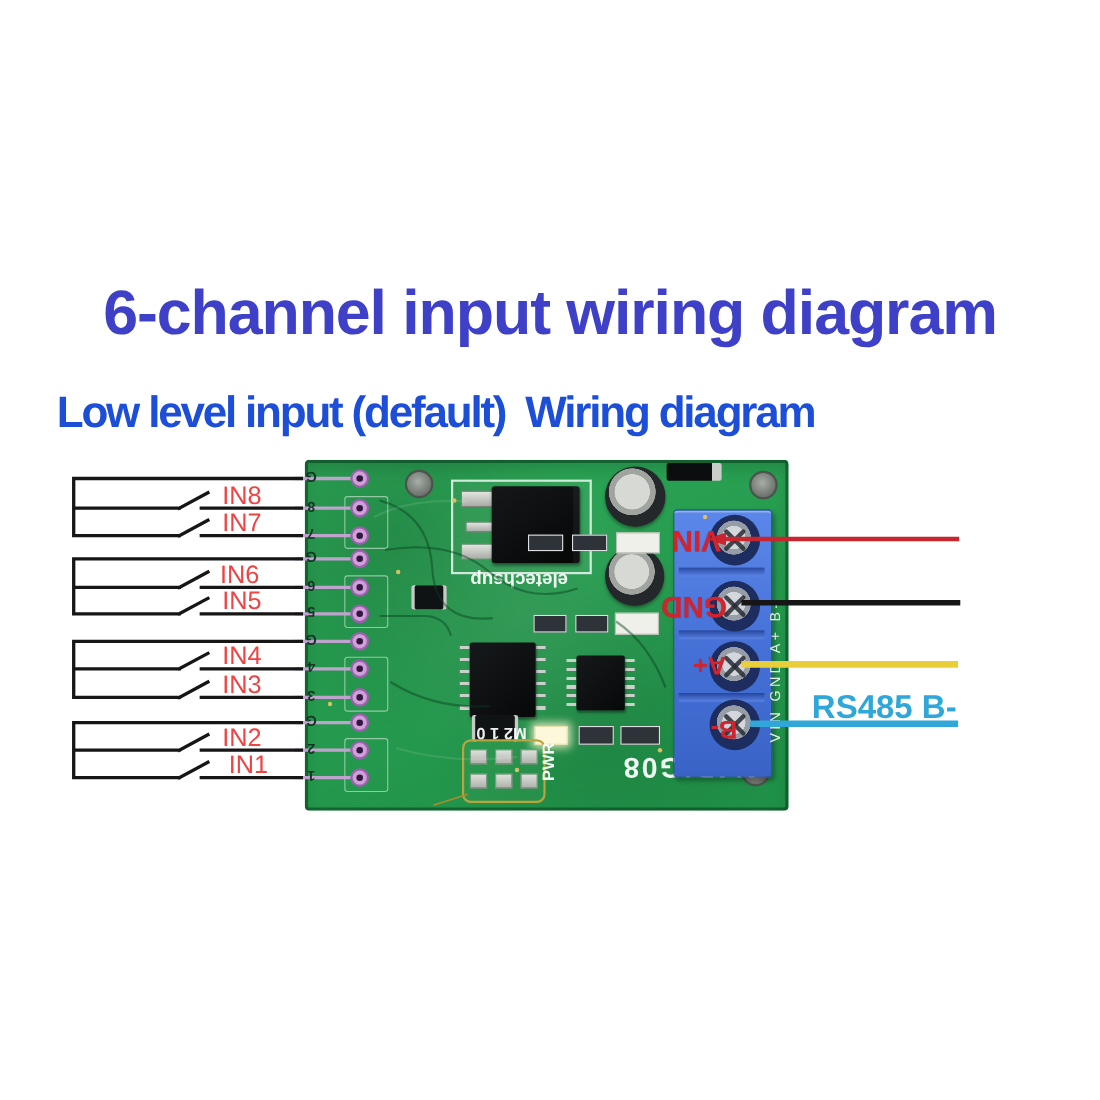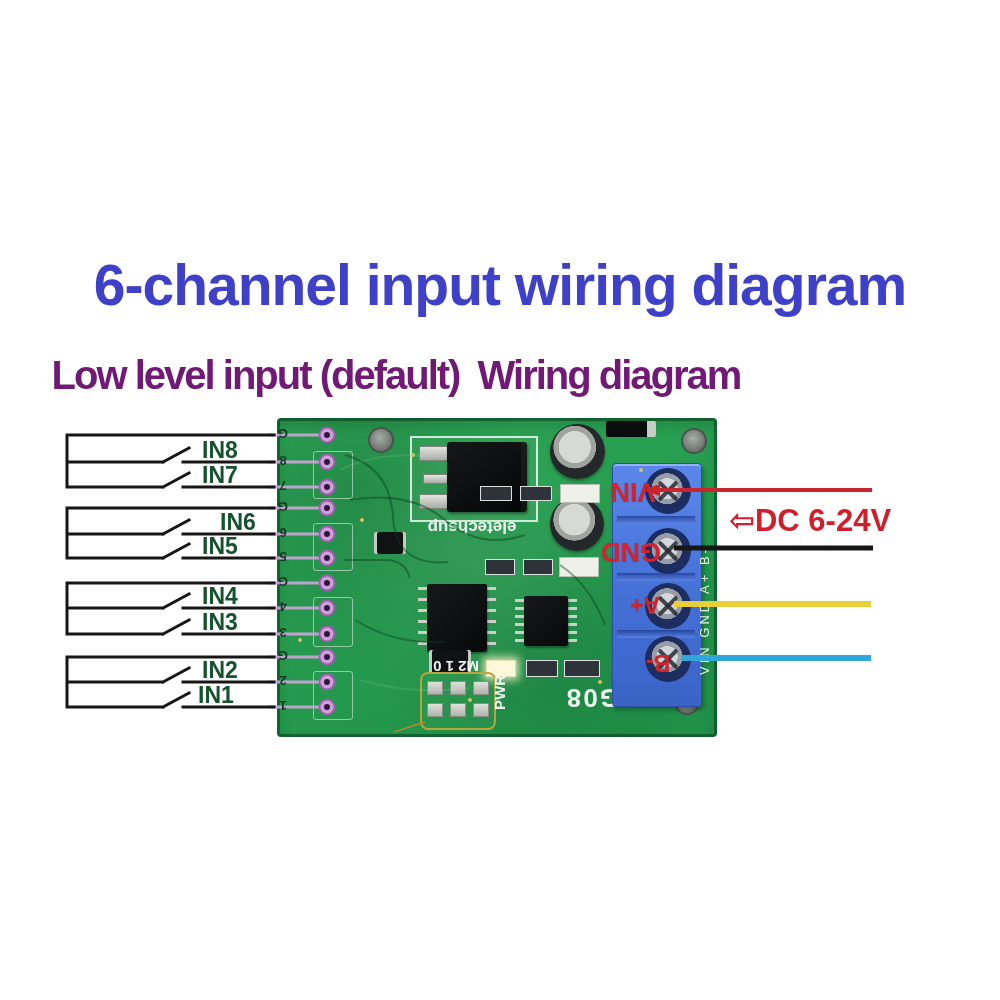--- a/index.html
+++ b/index.html
@@ -4,21 +4,21 @@
 <style>
   html,body{margin:0;padding:0;background:#ffffff;}
   .canvas{position:relative;width:1000px;height:1000px;background:#ffffff;overflow:hidden;
           font-family:"Liberation Sans","DejaVu Sans",sans-serif;}
   .abs{position:absolute;}
 
   
   .title{top:252px;left:0;width:1000px;text-align:center;font-size:57px;font-weight:bold;
          letter-spacing:-1px;color:#3f40c8;white-space:nowrap;}
   .subtitle{top:353px;left:0;width:792px;text-align:center;font-size:40px;font-weight:bold;
-            letter-spacing:-2px;color:#701a75;white-space:pre;}
+            letter-spacing:-2px;color:#1d4ed8;white-space:pre;}
 
   
   .board{left:277px;top:418px;width:440px;height:319px;border-radius:4px;
          background:
            radial-gradient(circle at 18% 22%, rgba(0,0,0,.14), transparent 42%),
            radial-gradient(circle at 62% 75%, rgba(0,0,0,.10), transparent 45%),
            radial-gradient(circle at 45% 45%, rgba(255,255,255,.07), transparent 50%),
            linear-gradient(160deg,#2ca756,#1f8f47);
          box-shadow: inset 0 0 0 3px rgba(0,45,18,.45), inset 0 8px 14px rgba(0,0,0,.15);}
   .hole{border-radius:50%;width:26px;height:26px;background:radial-gradient(circle at 45% 40%,#a7ada7,#6d736d 70%);
@@ -48,21 +48,21 @@
   
   .tblock{background:linear-gradient(180deg,#5c87ea,#4470d6 55%,#3a63c6);border:1px solid #2c4fa6;
           border-radius:4px;box-shadow:inset 0 2px 0 rgba(255,255,255,.35), 2px 3px 4px rgba(0,0,0,.3);}
   .groove{position:absolute;left:4px;width:78px;height:8px;background:linear-gradient(180deg,#203f95,#5e86e8);opacity:.85;}
   .screw{position:absolute;width:46px;height:46px;border-radius:50%;
          background:radial-gradient(circle at 48% 45%,#d3d7dc 0 30%,#979da7 31% 44%,#1d2d5f 45% 74%,#31489b 75%);}
   .slot{position:absolute;left:10px;top:21px;width:26px;height:4px;background:rgba(38,42,50,.85);border-radius:2px;}
   .s1{transform:rotate(45deg);} .s2{transform:rotate(-45deg);}
 
   
-  .inlbl{width:70px;font-size:23px;font-weight:bold;color:#14532d;}
+  .inlbl{width:70px;font-size:23px;font-weight:normal;color:#ef4444;}
   .pinlbl{width:18px;font-size:13px;font-weight:bold;color:#143523;text-align:center;transform:rotate(180deg);}
   .redlbl{font-weight:bold;color:#d2242e;text-align:center;transform:rotate(180deg);text-shadow:0 0 1px rgba(120,0,0,.4);}
   .dc{font-size:31px;font-weight:bold;color:#cf1f2b;white-space:nowrap;}
   .rsA{font-size:30px;font-weight:bold;color:#e9ce36;white-space:nowrap;}
   .rsB{font-size:30px;font-weight:bold;color:#2fa7d9;white-space:nowrap;}
 </style>
 </head>
 <body>
 
 <div class="canvas">
@@ -234,29 +234,27 @@
   <div class="abs pinlbl" style="left:274px;top:549px;">5</div>
   <div class="abs pinlbl" style="left:274px;top:574px;">G</div>
   <div class="abs pinlbl" style="left:274px;top:599px;">4</div>
   <div class="abs pinlbl" style="left:274px;top:625px;">3</div>
   <div class="abs pinlbl" style="left:274px;top:648px;">G</div>
   <div class="abs pinlbl" style="left:274px;top:673px;">2</div>
   <div class="abs pinlbl" style="left:274px;top:698px;">1</div>
 
   <div class="abs inlbl" style="left:202px;top:437px;">IN8</div>
   <div class="abs inlbl" style="left:202px;top:462px;">IN7</div>
-  <div class="abs inlbl" style="left:220px;top:509px;">IN6</div>
+  <div class="abs inlbl" style="left:200px;top:509px;">IN6</div>
   <div class="abs inlbl" style="left:202px;top:533px;">IN5</div>
   <div class="abs inlbl" style="left:202px;top:583px;">IN4</div>
   <div class="abs inlbl" style="left:202px;top:609px;">IN3</div>
   <div class="abs inlbl" style="left:202px;top:657px;">IN2</div>
-  <div class="abs inlbl" style="left:198px;top:682px;">IN1</div>
+  <div class="abs inlbl" style="left:208px;top:682px;">IN1</div>
 
   <div class="abs redlbl" style="left:597px;top:476px;width:72px;font-size:27px;">VIN</div>
   <div class="abs redlbl" style="left:595px;top:536px;width:72px;font-size:27px;">GND</div>
   <div class="abs redlbl" style="left:621px;top:591px;width:48px;font-size:23px;">A+</div>
   <div class="abs redlbl" style="left:637px;top:649px;width:42px;font-size:23px;">B-</div>
 
-  <div class="abs dc" style="left:729px;top:502px;">
-    <span>⇦</span><span>DC 6-24V</span>
-  </div>
+  <div class="abs rsB" style="left:738px;top:627px;">RS485 B-</div>
 
 </div>
 
 </body></html>

